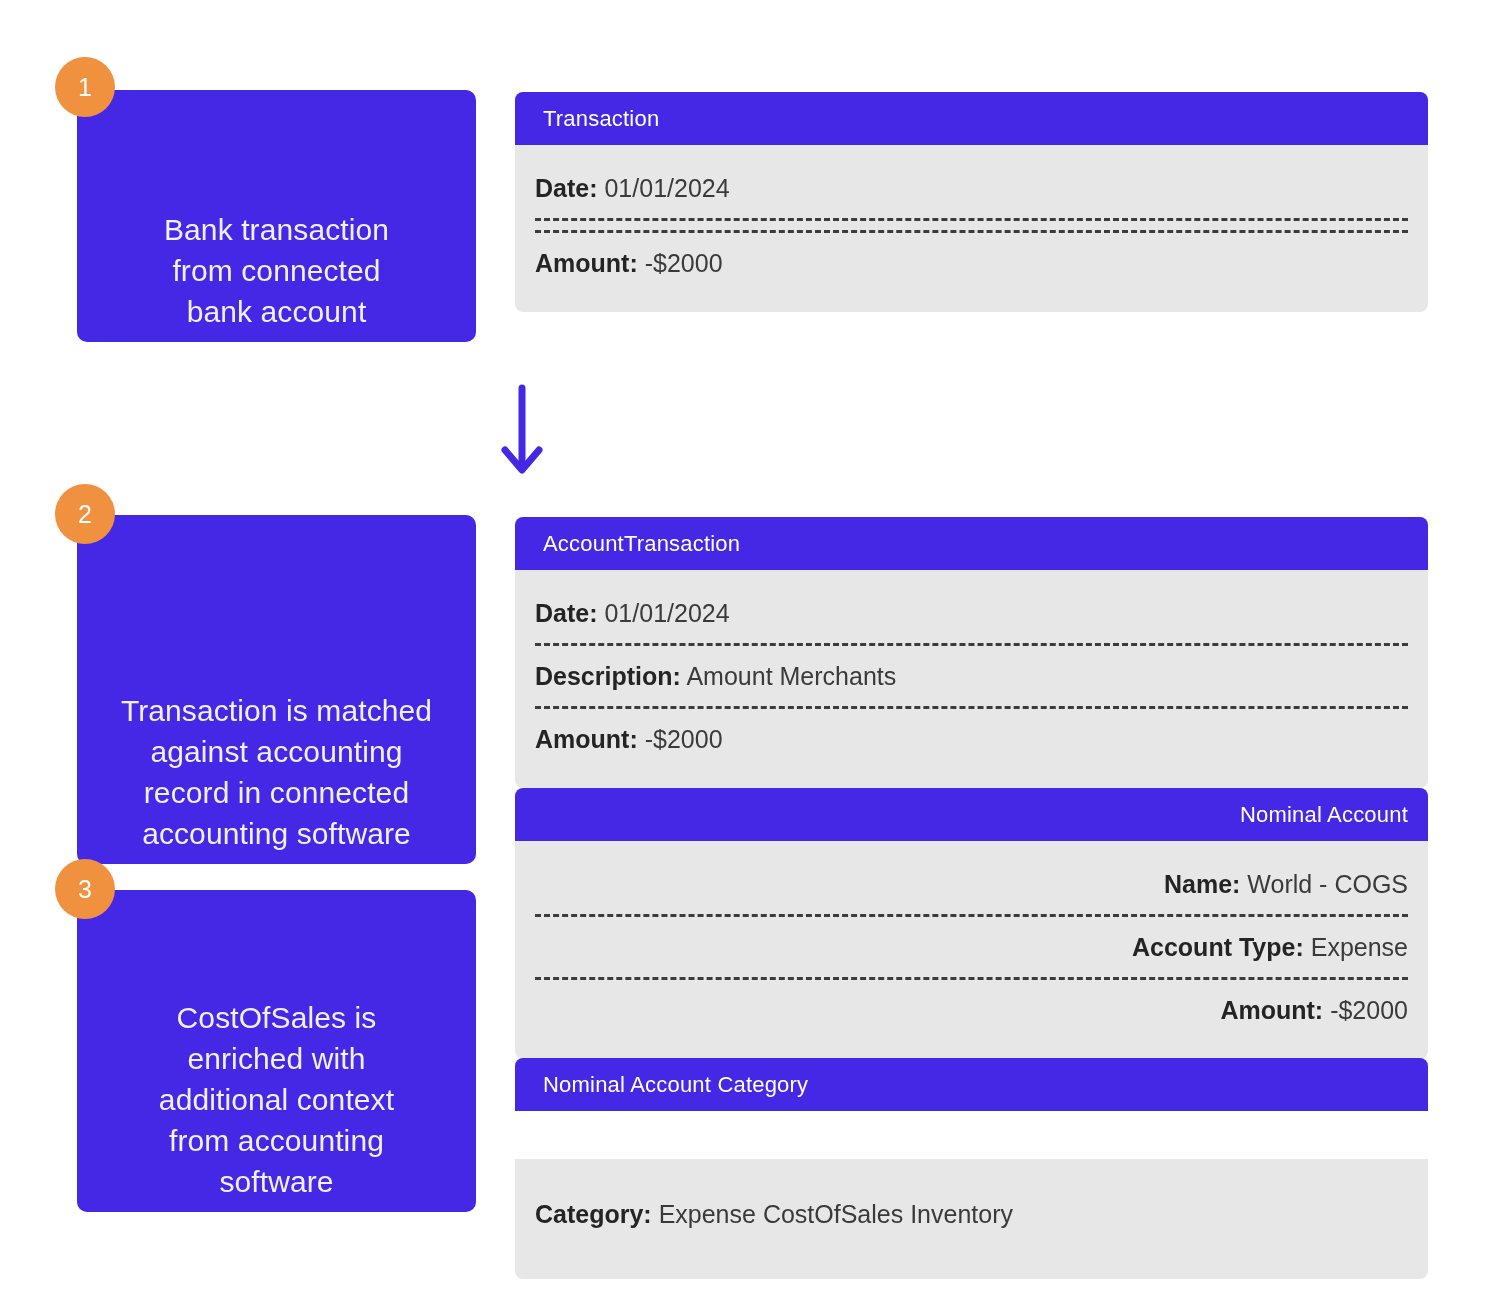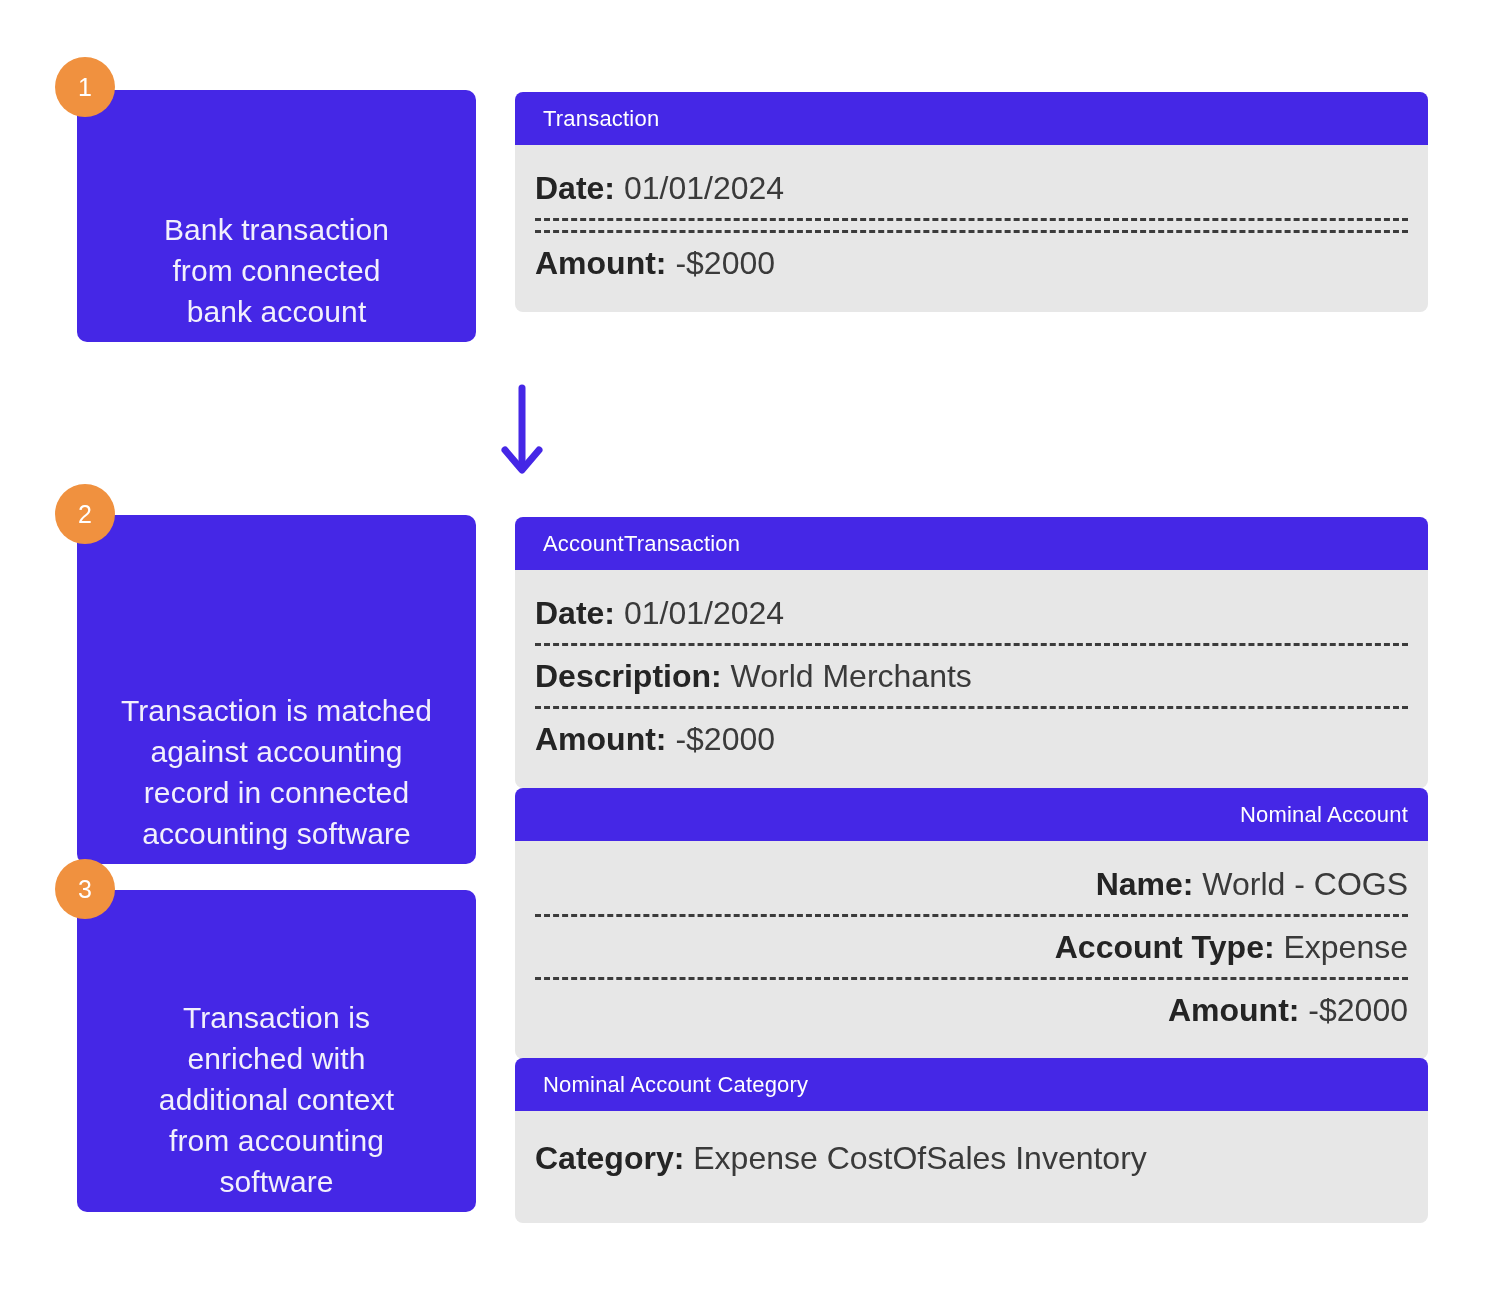--- a/index.html
+++ b/index.html
@@ -94,21 +94,21 @@
     box-sizing: border-box;
     font-weight: 400;
     letter-spacing: 0.2px;
   }
   .card-body {
     background: #E7E7E7;
     padding: 22px 20px 26px 20px;
     box-sizing: border-box;
   }
   .field-row {
-    font-size: 32px;
+    font-size: 25px;
     line-height: 34px;
     color: #2F2F2F;
     padding: 4px 0 6px 0;
     white-space: nowrap;
   }
   .field-label {
     font-weight: 700;
     color: #242424;
   }
   .field-value {
@@ -120,21 +120,21 @@
     border-top: 3px dashed #3C3C3C;
     margin: 7px 0 9px 0;
   }
 
   
   #card-transaction      { top: 92px; }
   #card-account-txn      { top: 517px; }
   #card-nominal-account  { top: 788px; text-align: right; }
   #card-nominal-category { top: 1058px; }
 
-  #card-nominal-category .card-body { padding: 26px 20px 42px 20px; }
+  #card-nominal-category .card-body { padding: 34px 20px 42px 20px; margin-top: 48px; }
 </style>
 </head>
 <body>
 
 <div class="canvas">
 
   <div class="step-badge" id="step-badge-1">1</div>
   <div class="step-box" id="step-box-1">
     <div class="step-text">Bank transaction
 from connected
@@ -175,21 +175,21 @@
   <div class="record-card" id="card-account-txn">
     <div class="card-header">AccountTransaction</div>
     <div class="card-body">
       <div class="field-row">
         <span class="field-label">Date:</span>
         <span class="field-value">01/01/2024</span>
       </div>
       <div class="divider"></div>
       <div class="field-row">
         <span class="field-label">Description:</span>
-        <span class="field-value">World Merchants</span>
+        <span class="field-value">Amount Merchants</span>
       </div>
       <div class="divider"></div>
       <div class="field-row">
         <span class="field-label">Amount:</span>
         <span class="field-value">-$2000</span>
       </div>
     </div>
   </div>
 
   <div class="record-card" id="card-nominal-account">
@@ -207,21 +207,21 @@
       <div class="divider"></div>
       <div class="field-row">
         <span class="field-label">Amount:</span>
         <span class="field-value">-$2000</span>
       </div>
     </div>
   </div>
 
   <div class="step-badge" id="step-badge-3">3</div>
   <div class="step-box" id="step-box-3">
-    <div class="step-text">Transaction is
+    <div class="step-text">CostOfSales is
 enriched with
 additional context
 from accounting
 software</div>
   </div>
 
   <div class="record-card" id="card-nominal-category">
     <div class="card-header">Nominal Account Category</div>
     <div class="card-body">
       <div class="field-row">

